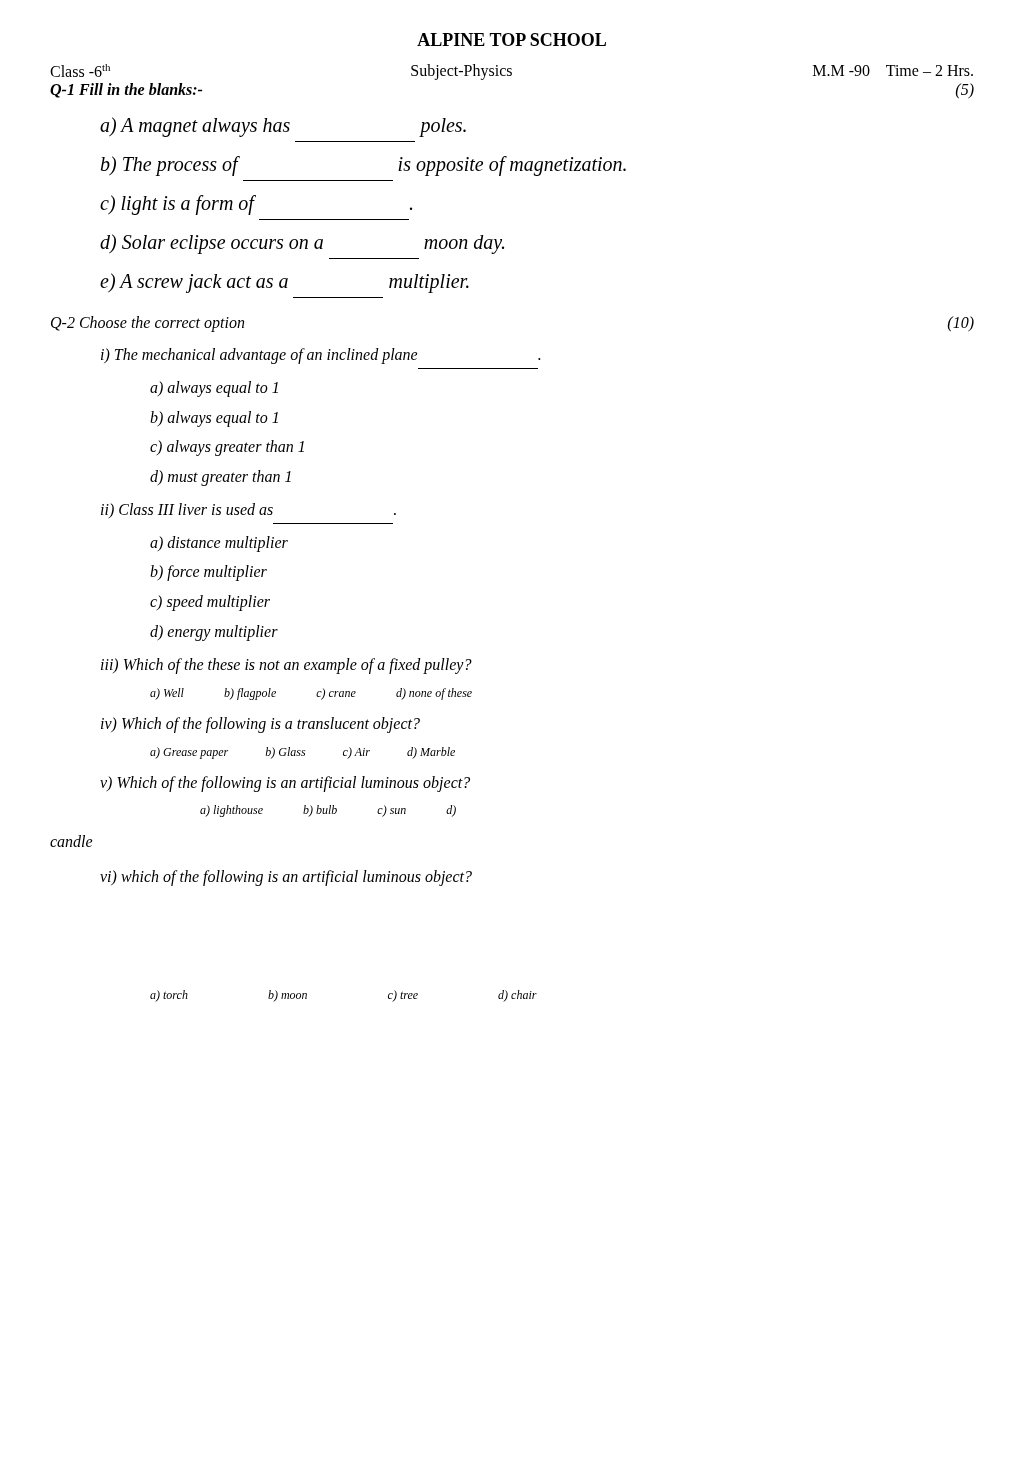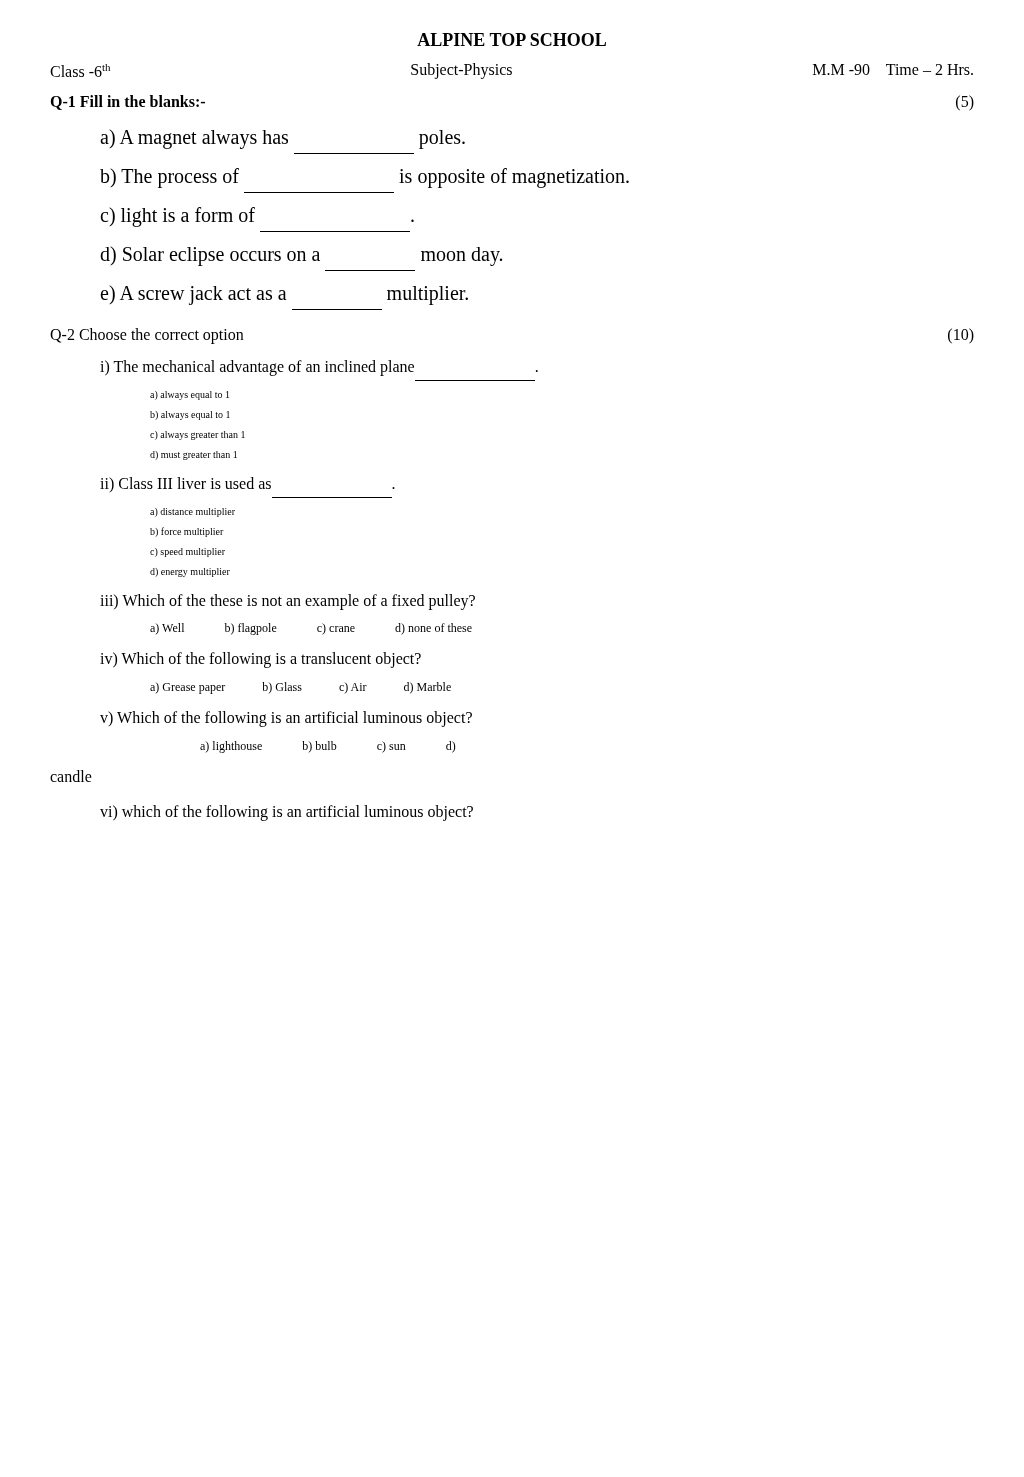--- a/index.html
+++ b/index.html
@@ -21,22 +21,21 @@
     .page-header {
       text-align: center;
       font-weight: bold;
       font-size: 18px;
       margin-bottom: 10px;
     }
 
     .meta-row {
       display: flex;
       justify-content: space-between;
-      align-items: flex-start;
-      margin-bottom: 12px;
+      align-items: center;
       font-size: 16px;
     }
 
     sup {
       font-size: 11px;
     }
 
     .question-header {
       display: flex;
       justify-content: space-between;
@@ -48,20 +47,21 @@
       font-size: 16px;
       font-weight: bold;
     }
 
     .marks {
       font-size: 16px;
     }
 
     .section {
       margin-bottom: 16px;
+      font-style: italic;
     }
 
     .sub-question {
       margin-left: 50px;
       margin-bottom: 6px;
       font-size: 20px;
       line-height: 1.6;
     }
 
     .blank {
@@ -82,21 +82,21 @@
       min-width: 150px;
     }
 
     .mcq-options {
       margin-left: 100px;
       margin-bottom: 8px;
     }
 
     .mcq-option {
       margin-bottom: 4px;
-      font-size: 10px;
+      font-size: 16px;
       line-height: 1.6;
     }
 
     .mcq-options-inline {
       margin-left: 100px;
       margin-bottom: 8px;
       font-size: 12px;
       line-height: 1.6;
     }
 
@@ -212,14 +212,20 @@
   </div>
 
   <div class="candle-line" style="margin-top:4px; font-size:16px;">candle</div>
 
   <div class="roman-question" style="margin-top: 10px;">
     vi) which of the following is an artificial luminous object?
   </div>
 
   <div style="height: 80px;"></div>
 
+  <div class="mcq-options-inline" style="display:flex; gap:80px; margin-left: 100px; margin-top: 10px;">
+    <span>a) torch</span>
+    <span>b) moon</span>
+    <span>c) tree</span>
+    <span>d) chair</span>
+  </div>
 
 </div>
 
 </body></html>

